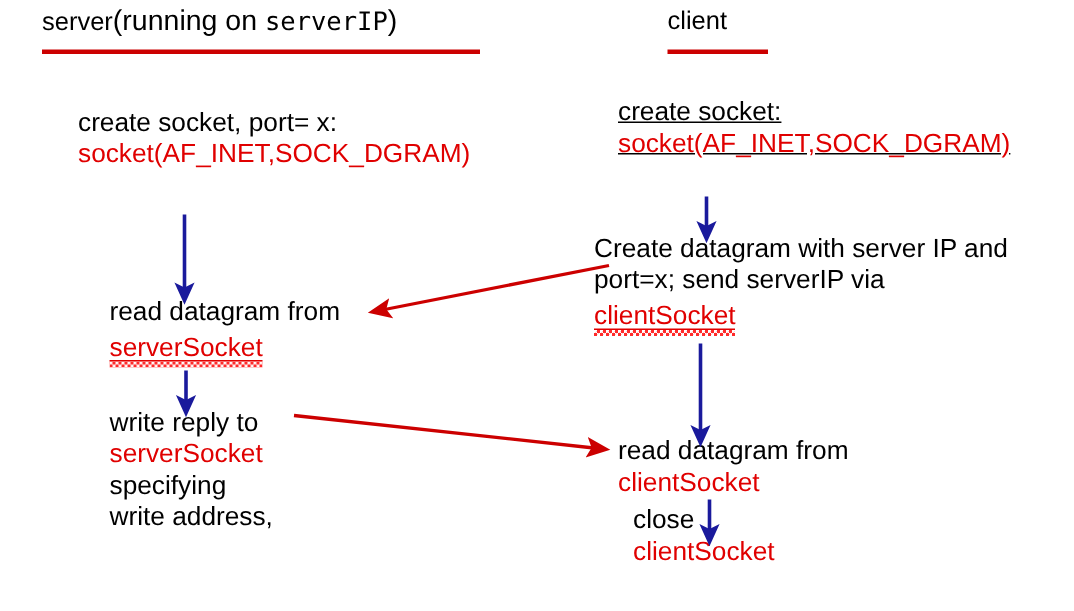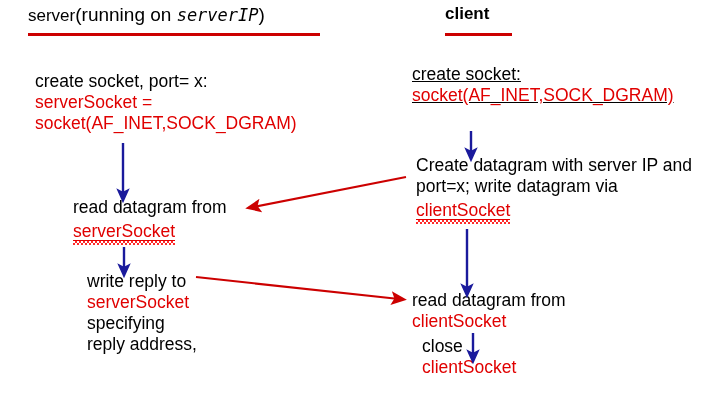--- a/index.html
+++ b/index.html
@@ -29,21 +29,20 @@
   }
   .hdr-paren {
     font-size: 19px;
     color: #000000;
     margin-top: 12px;
   }
   .hdr-mono {
     font-family: "DejaVu Sans Mono", monospace;
     font-size: 17px;
     color: #000000;
-    font-style: italic;
   }
   .hdr-rule {
     position: absolute;
     height: 3px;
     background: #cc0000;
   }
 
   
   .block {
     position: absolute;
@@ -91,53 +90,52 @@
 </head>
 <body>
 
 <div id="canvas">
 
   <div class="col-header" style="left:28px; top:5px;">
     <span class="hdr-main">server</span><span class="hdr-paren">(running on </span><span class="hdr-mono">serverIP</span><span class="hdr-paren">)</span>
   </div>
   <div class="hdr-rule" style="left:28px; top:33px; width:292px;"></div>
 
-  <div class="col-header" style="left:445px; top:5px;font-weight:bold;">
+  <div class="col-header" style="left:445px; top:5px;">
     <span class="hdr-main">client</span>
   </div>
   <div class="hdr-rule" style="left:445px; top:33px; width:67px;"></div>
 
-  <div class="block" style="left:35px; top:71px;">
+  <div class="block" style="left:52px; top:71px;">
     <span class="ln plain">create socket, port= x:</span>
-    <span class="ln code">serverSocket =</span>
     <span class="ln code">socket(AF_INET,SOCK_DGRAM)</span>
   </div>
 
   <div class="block" style="left:73px; top:197px;">
     <span class="ln plain">read datagram from</span>
     <span class="ln" style="margin-top:3px;">
       <span class="code u-solid squiggle">serverSocket</span>
     </span>
   </div>
 
-  <div class="block" style="left:87px; top:271px;">
+  <div class="block" style="left:73px; top:271px;">
     <span class="ln plain">write reply to</span>
     <span class="ln code">serverSocket</span>
     <span class="ln plain">specifying</span>
-    <span class="ln plain">reply address,</span>
+    <span class="ln plain">write address,</span>
   </div>
 
   <div class="block" style="left:412px; top:64px;text-decoration:underline;">
     <span class="ln plain">create socket:</span>
     <span class="ln code">socket(AF_INET,SOCK_DGRAM)</span>
   </div>
 
-  <div class="block" style="left:416px; top:155px;">
+  <div class="block" style="left:396px; top:155px;">
     <span class="ln plain">Create datagram with server IP and</span>
-    <span class="ln plain">port=x; write datagram via</span>
+    <span class="ln plain">port=x; send serverIP via</span>
     <span class="ln" style="margin-top:3px;">
       <span class="code u-solid squiggle">clientSocket</span>
     </span>
   </div>
 
   <div class="block" style="left:412px; top:290px;">
     <span class="ln plain">read datagram from</span>
     <span class="ln code">clientSocket</span>
   </div>
 

